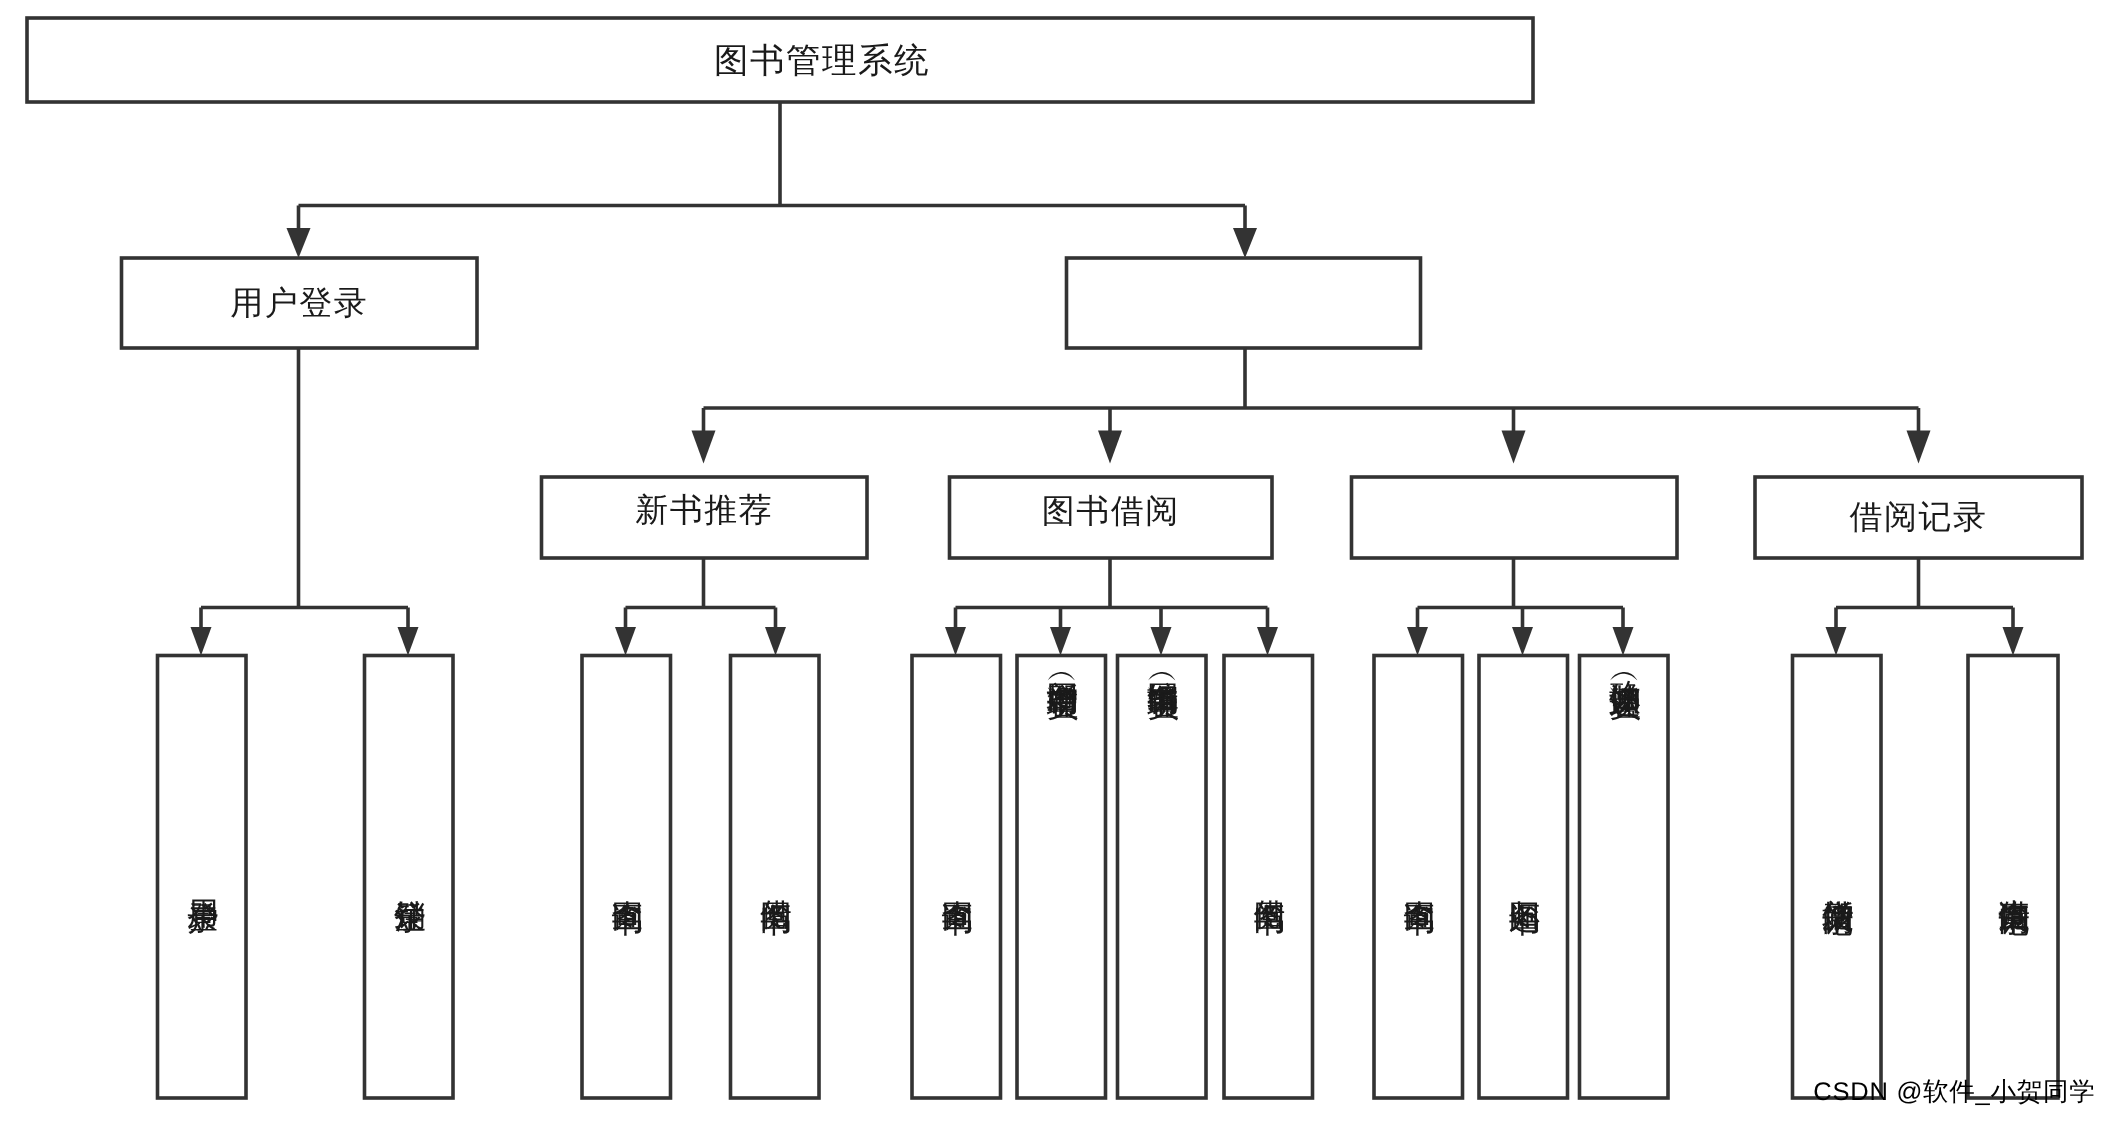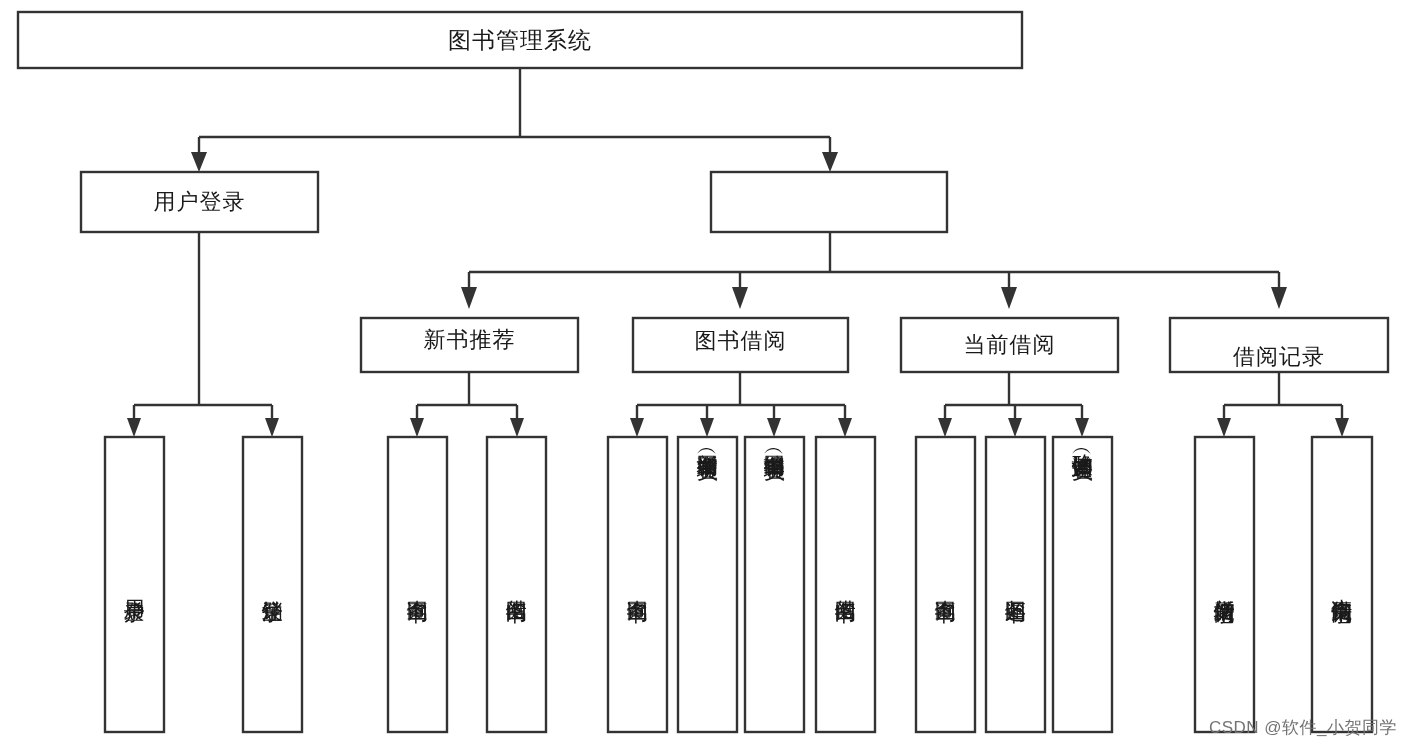--- a/index.html
+++ b/index.html
@@ -40,21 +40,21 @@
   .arrow-head {
     fill: #333333;
     stroke: none;
   }
   .watermark {
     position: absolute;
     right: 8px;
     bottom: 8px;
     font-family: "Liberation Sans", "DejaVu Sans", sans-serif;
     font-size: 17px;
-    color: #737373;
+    color: #000000;
     letter-spacing: 0.5px;
     white-space: nowrap;
     pointer-events: none;
   }
   .vlabel-wrap {
     position: absolute;
     display: flex;
     align-items: center;
     justify-content: center;
     pointer-events: none;
@@ -182,42 +182,39 @@
 
       <rect class="node-box" x="916" y="437" width="59" height="295"></rect>
       <rect class="node-box" x="986" y="437" width="59" height="295"></rect>
       <rect class="node-box" x="1053" y="437" width="59" height="295"></rect>
 
       <rect class="node-box" x="1195" y="437" width="59" height="295"></rect>
       <rect class="node-box" x="1312" y="437" width="60" height="295"></rect>
     </g>
   </svg>
 
-  <div class="hlabel-wrap" style="left:18px; top:12px; width:1004px; height:56px;">
+  <div class="hlabel-wrap" style="left:18px; top:12px; width:1004px; height:56px;padding-left:28px;">
     <span class="hlabel title-label">图书管理系统</span>
   </div>
 
   <div class="hlabel-wrap" style="left:81px; top:172px; width:237px; height:60px;">
     <span class="hlabel">用户登录</span>
   </div>
 
 
   <div class="hlabel-wrap" style="left:361px; top:318px; width:217px; height:44px;">
     <span class="hlabel">新书推荐</span>
   </div>
 
   <div class="hlabel-wrap" style="left:633px; top:318px; width:215px; height:46px;">
     <span class="hlabel">图书借阅</span>
   </div>
 
-  <div class="hlabel-wrap" style="left:901px; top:318px; width:217px; height:54px;">
-    <span class="hlabel">当前借阅</span>
-  </div>
-
-  <div class="hlabel-wrap" style="left:1170px; top:318px; width:218px; height:54px;align-items:flex-end;">
+
+  <div class="hlabel-wrap" style="left:1170px; top:318px; width:218px; height:54px;">
     <span class="hlabel">借阅记录</span>
   </div>
 
   <div class="vlabel-wrap" style="left:105px; top:437px; width:59px; height:295px;">
     <span class="vlabel">用户登录</span>
   </div>
   <div class="vlabel-wrap" style="left:243px; top:437px; width:59px; height:295px;">
     <span class="vlabel">注销登录</span>
   </div>
 

